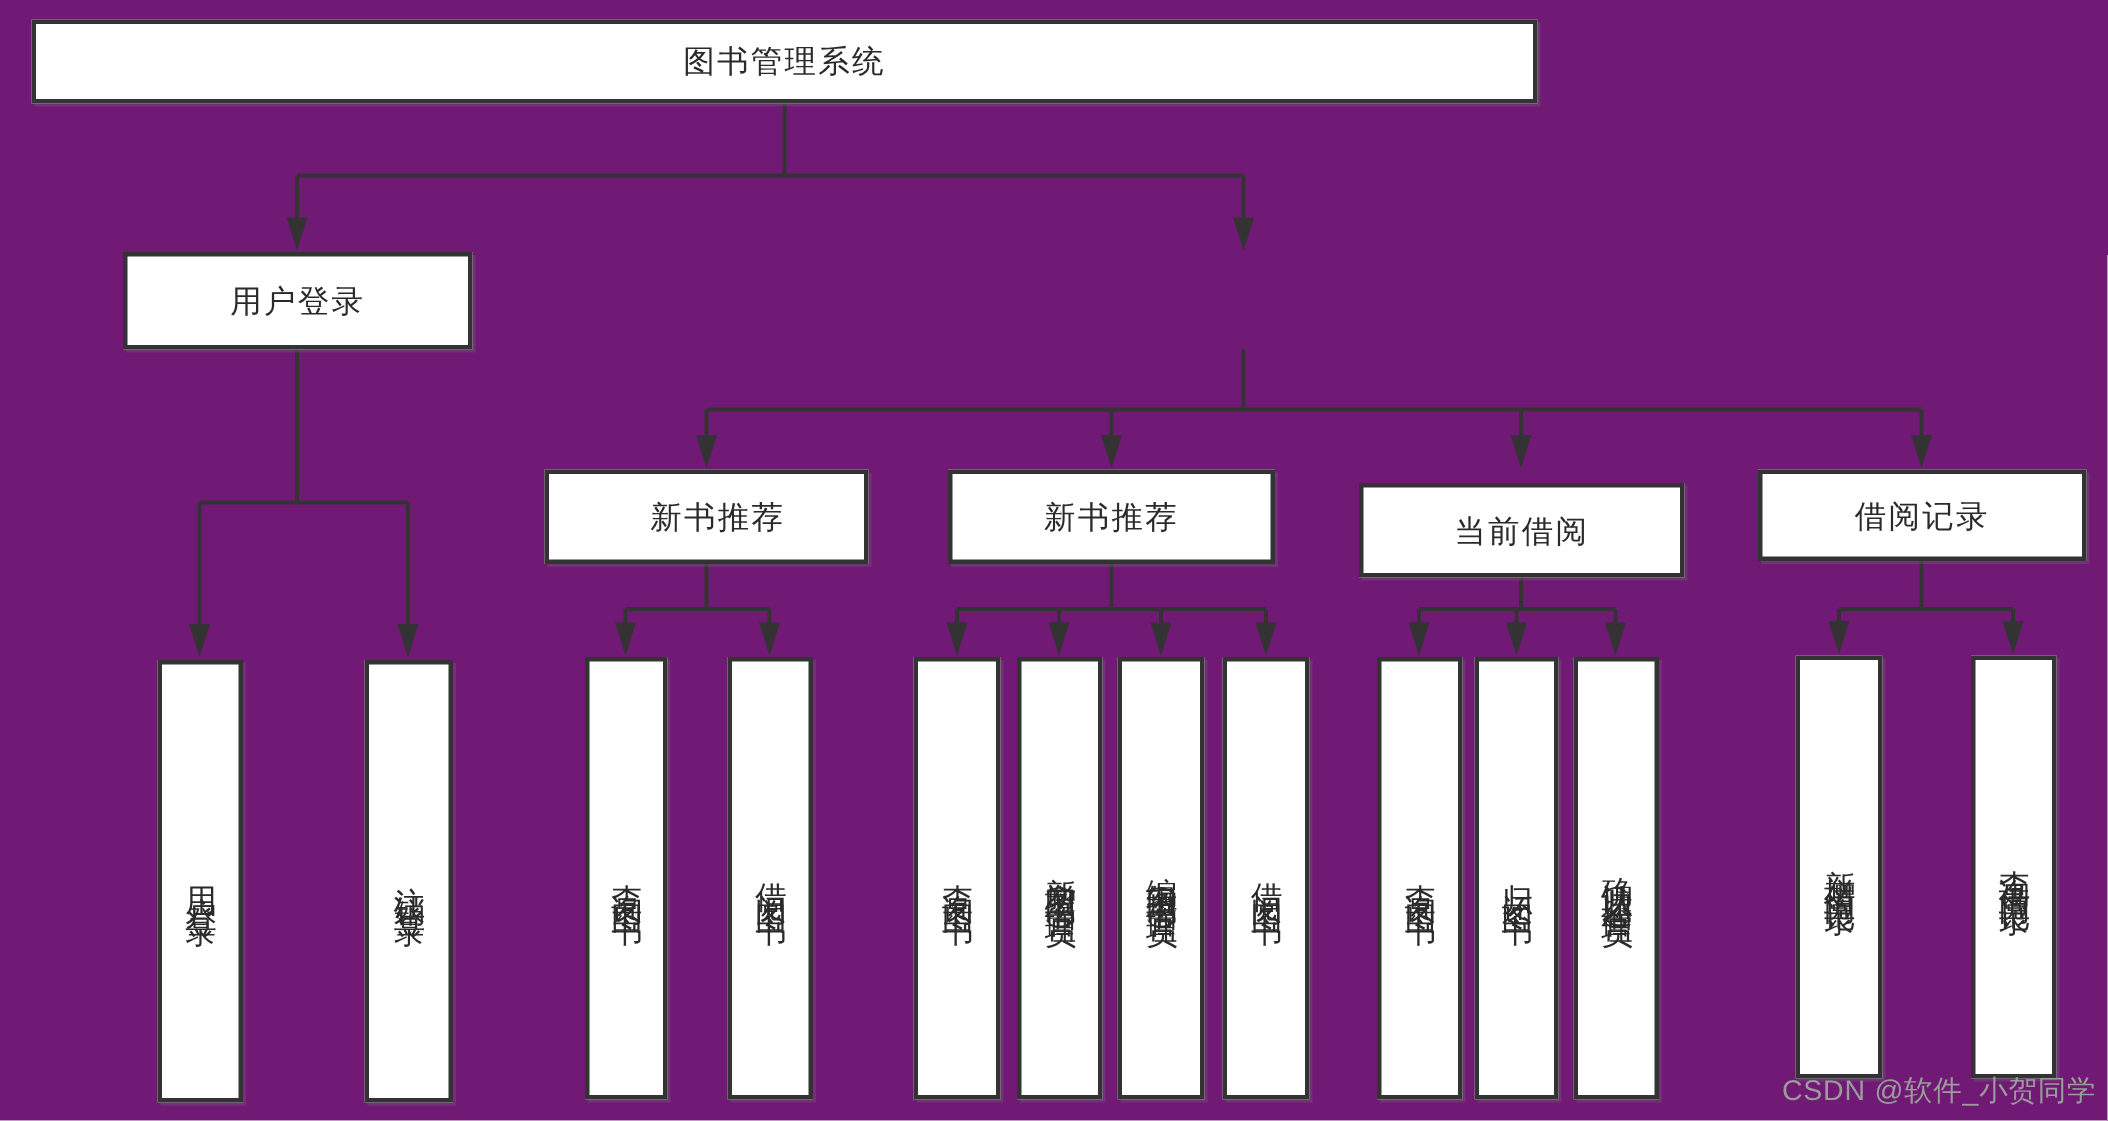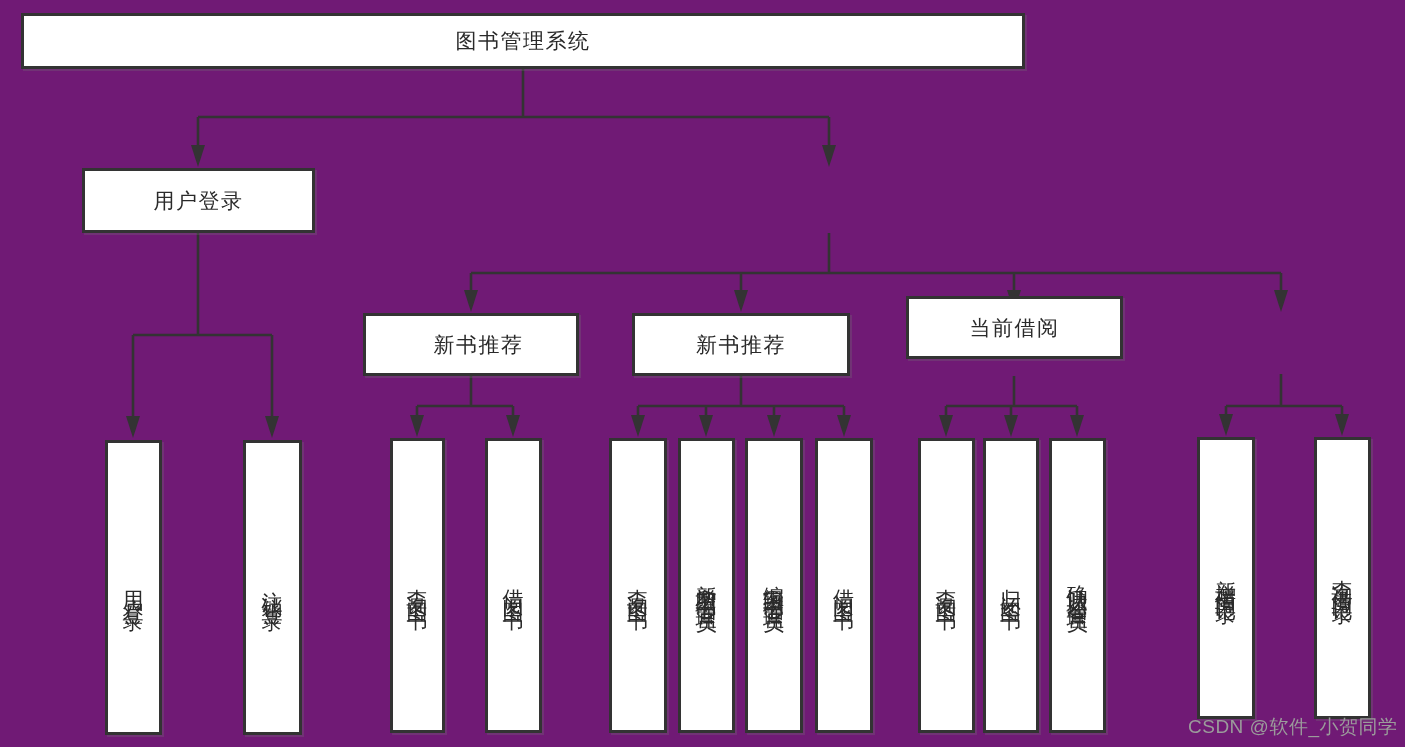--- a/index.html
+++ b/index.html
@@ -97,21 +97,22 @@
       <polygon points="1335,414 1349,414 1342,436"></polygon>
     </g>
   </svg>
 
   <div class="node hnode" style="left:21px; top:13px; width:1004px; height:56px;">图书管理系统</div>
 
   <div class="node hnode" style="left:82px; top:168px; width:233px; height:65px;">用户登录</div>
 
   <div class="node hnode" style="left:363px; top:313px; width:216px; height:63px;padding-left:15px;">新书推荐</div>
   <div class="node hnode" style="left:632px; top:313px; width:218px; height:63px;">新书推荐</div>
-  <div class="node hnode" style="left:906px; top:296px; width:217px; height:63px;">当前借阅</div>
+  <div class="node hnode" style="left:906px; top:322px; width:217px; height:63px;">当前借阅</div>
+  <div class="node hnode" style="left:1172px; top:313px; width:219px; height:61px;">借阅记录</div>
 
   <div class="node vnode" style="left:105px; top:440px; width:57px; height:295px;">
     <span class="vtext">用户登录</span>
   </div>
   <div class="node vnode" style="left:243px; top:440px; width:59px; height:295px;">
     <span class="vtext">注销登录</span>
   </div>
 
   <div class="node vnode" style="left:390px; top:438px; width:55px; height:295px;">
     <span class="vtext">查询图书</span>

